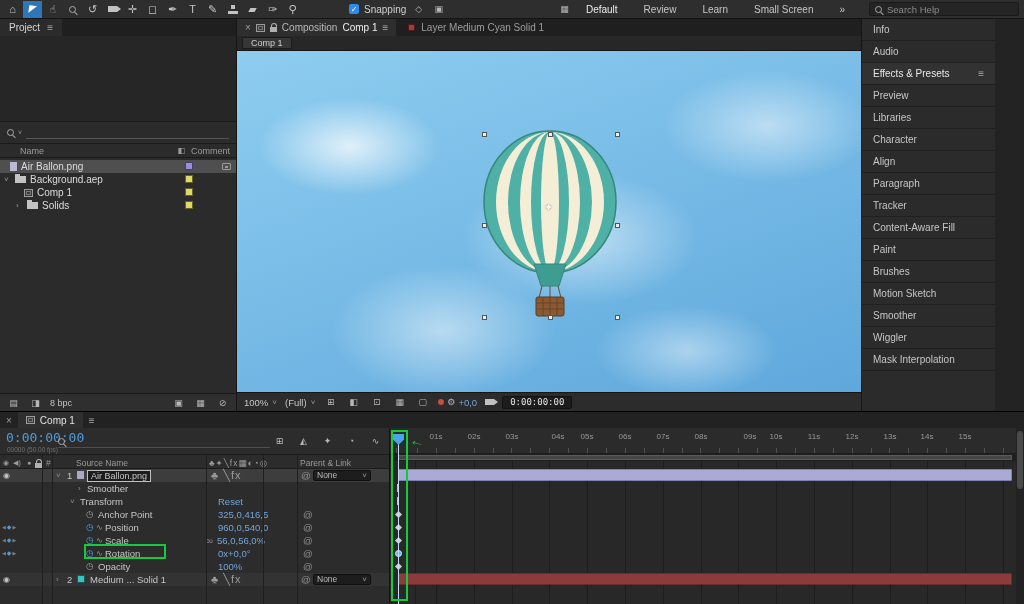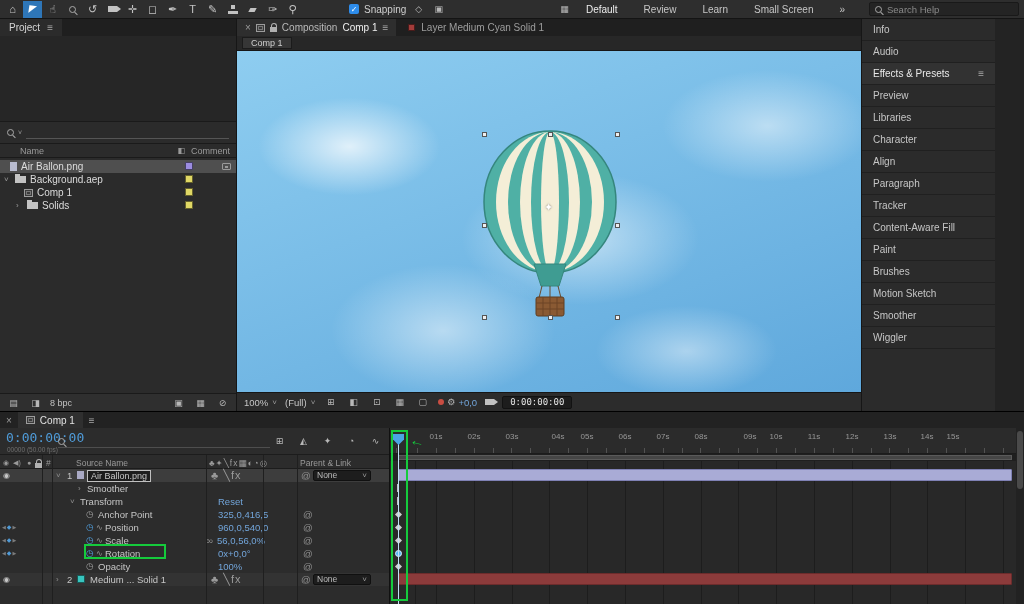--- a/index.html
+++ b/index.html
@@ -443,20 +443,23 @@
       </div>
     <div class="r-row">
         <span>Motion Sketch</span>
       </div>
     <div class="r-row">
         <span>Smoother</span>
       </div>
     <div class="r-row">
         <span>Wiggler</span>
       </div>
+    <div class="r-row">
+        <span>Mask Interpolation</span>
+      </div>
   </aside>
 
   <section class="timeline">
     <div class="t-tabbar">
       <span class="x">×</span>
       <div class="t-tab">
         <span class="cico"></span>
         <span>Comp 1</span>
       </div>
       <span class="menu">≡</span>
@@ -610,21 +613,21 @@
         <span class="rl" style="left:197px">05s</span>
         <span class="rl" style="left:235px">06s</span>
         <span class="rl" style="left:273px">07s</span>
         <span class="rl" style="left:311px">08s</span>
         <span class="rl" style="left:360px">09s</span>
         <span class="rl" style="left:386px">10s</span>
         <span class="rl" style="left:424px">11s</span>
         <span class="rl" style="left:462px">12s</span>
         <span class="rl" style="left:500px">13s</span>
         <span class="rl" style="left:537px">14s</span>
-        <span class="rl" style="left:563px">15s</span>
+        <span class="rl" style="left:575px">15s</span>
       </div>
       <div class="workarea">
           <div class="wa-bar"></div>
         </div>
       <div class="tracks">
         <div class="bar bar1"></div>
         <div class="bar bar2"></div>
         <i class="kfi" style="top:23px"></i>
         <i class="kfi" style="top:36px"></i>
         <i class="kf" style="top:51px"></i>

